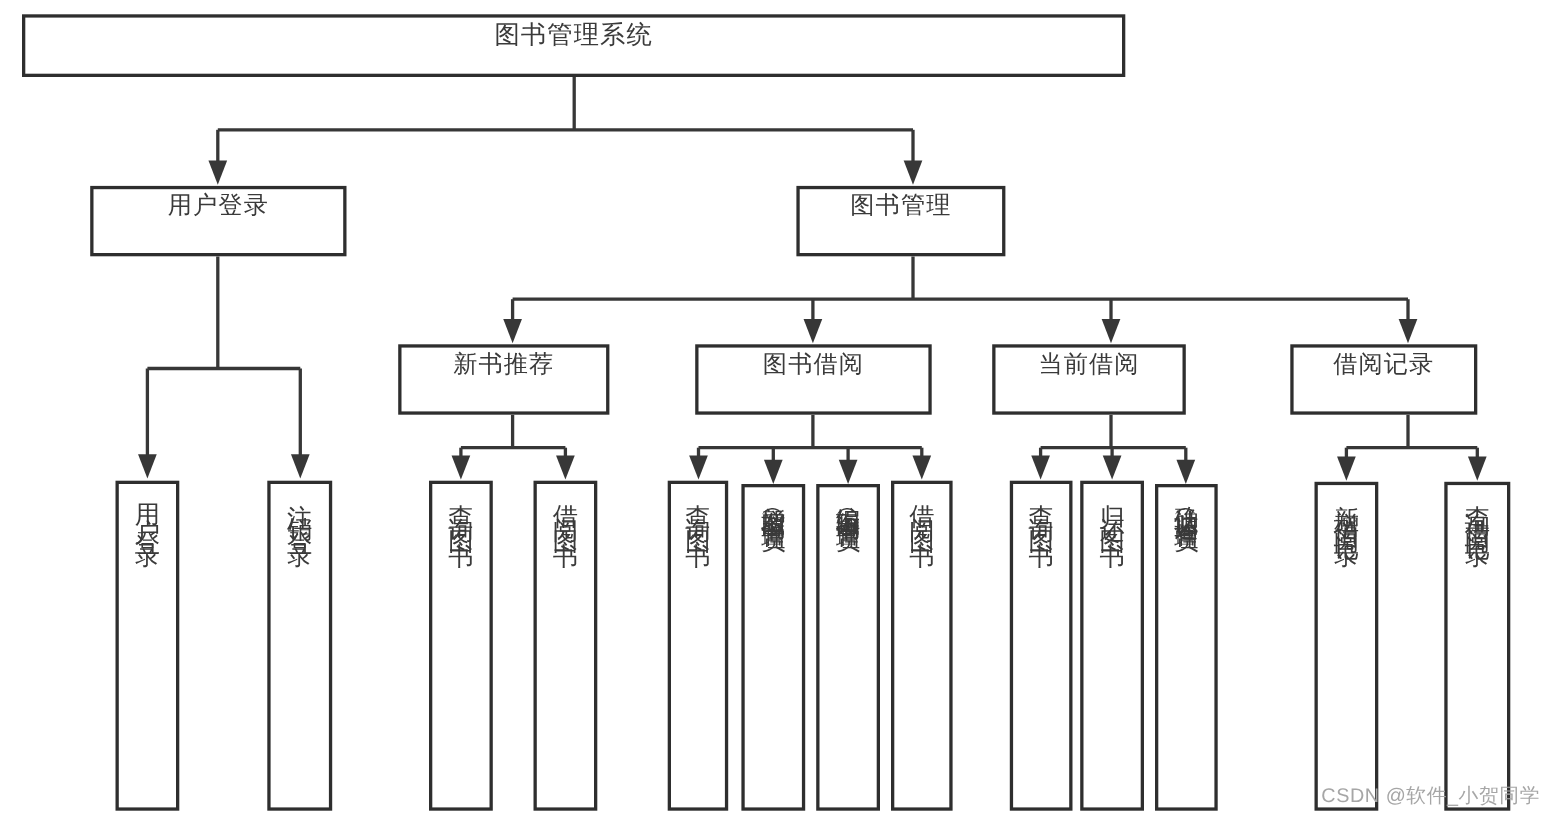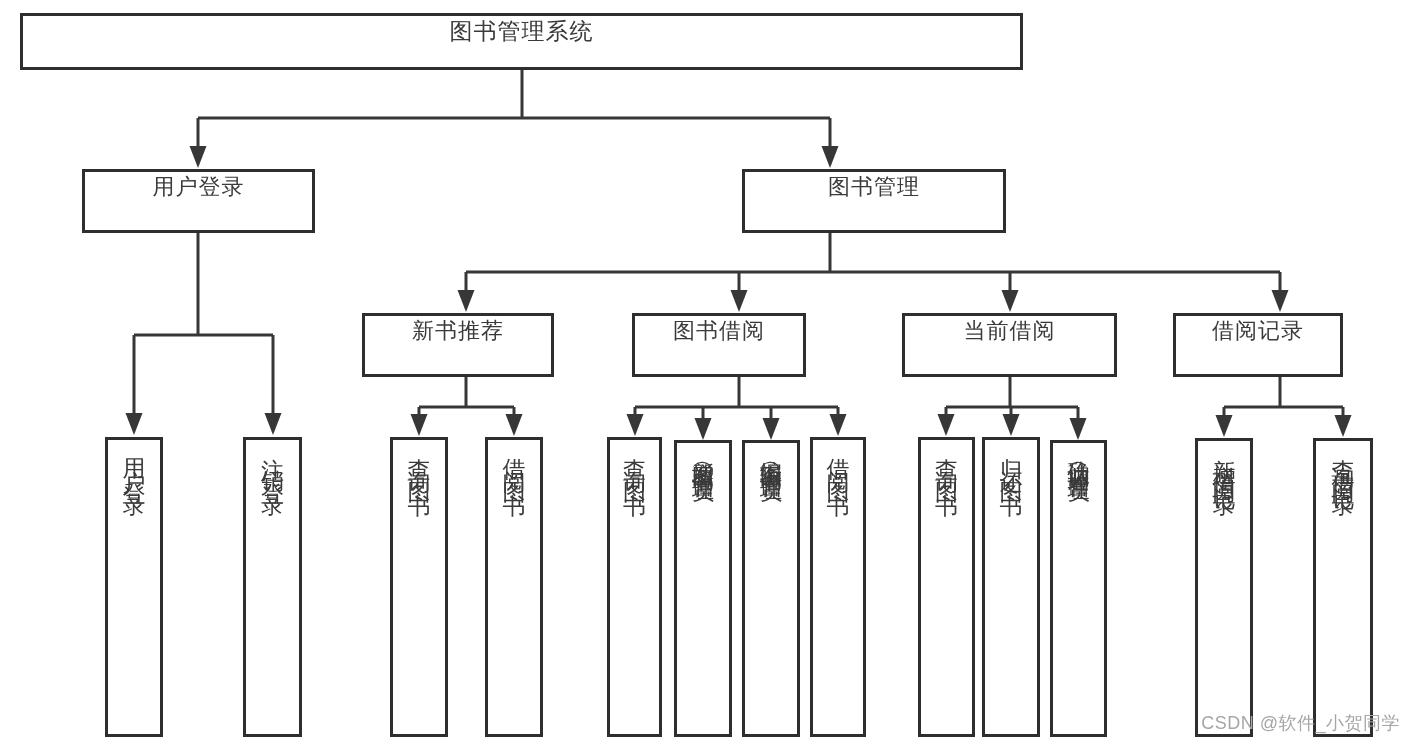--- a/index.html
+++ b/index.html
@@ -124,31 +124,31 @@
     </g>
   </svg>
 
   <div class="node root" style="left:20px;top:13px;width:1003px;height:57px">
     <span class="hlabel">图书管理系统</span>
   </div>
 
   <div class="node" style="left:82px;top:169px;width:233px;height:64px">
     <span class="hlabel">用户登录</span>
   </div>
-  <div class="node" style="left:742px;top:169px;width:264px;height:64px">
+  <div class="node" style="left:724px;top:169px;width:190px;height:64px">
     <span class="hlabel">图书管理</span>
   </div>
 
   <div class="node" style="left:362px;top:313px;width:192px;height:64px">
     <span class="hlabel">新书推荐</span>
   </div>
-  <div class="node" style="left:632px;top:313px;width:174px;height:64px">
+  <div class="node" style="left:632px;top:313px;width:215px;height:64px">
     <span class="hlabel">图书借阅</span>
   </div>
-  <div class="node" style="left:902px;top:313px;width:215px;height:64px">
+  <div class="node" style="left:902px;top:313px;width:176px;height:64px">
     <span class="hlabel">当前借阅</span>
   </div>
   <div class="node" style="left:1173px;top:313px;width:170px;height:64px">
     <span class="hlabel">借阅记录</span>
   </div>
 
   <div class="node leaf ls4" style="left:105px;top:437px;width:58px;height:300px">
     <span class="vtext">用户登录</span>
   </div>
   <div class="node leaf ls4" style="left:243px;top:437px;width:59px;height:300px">

